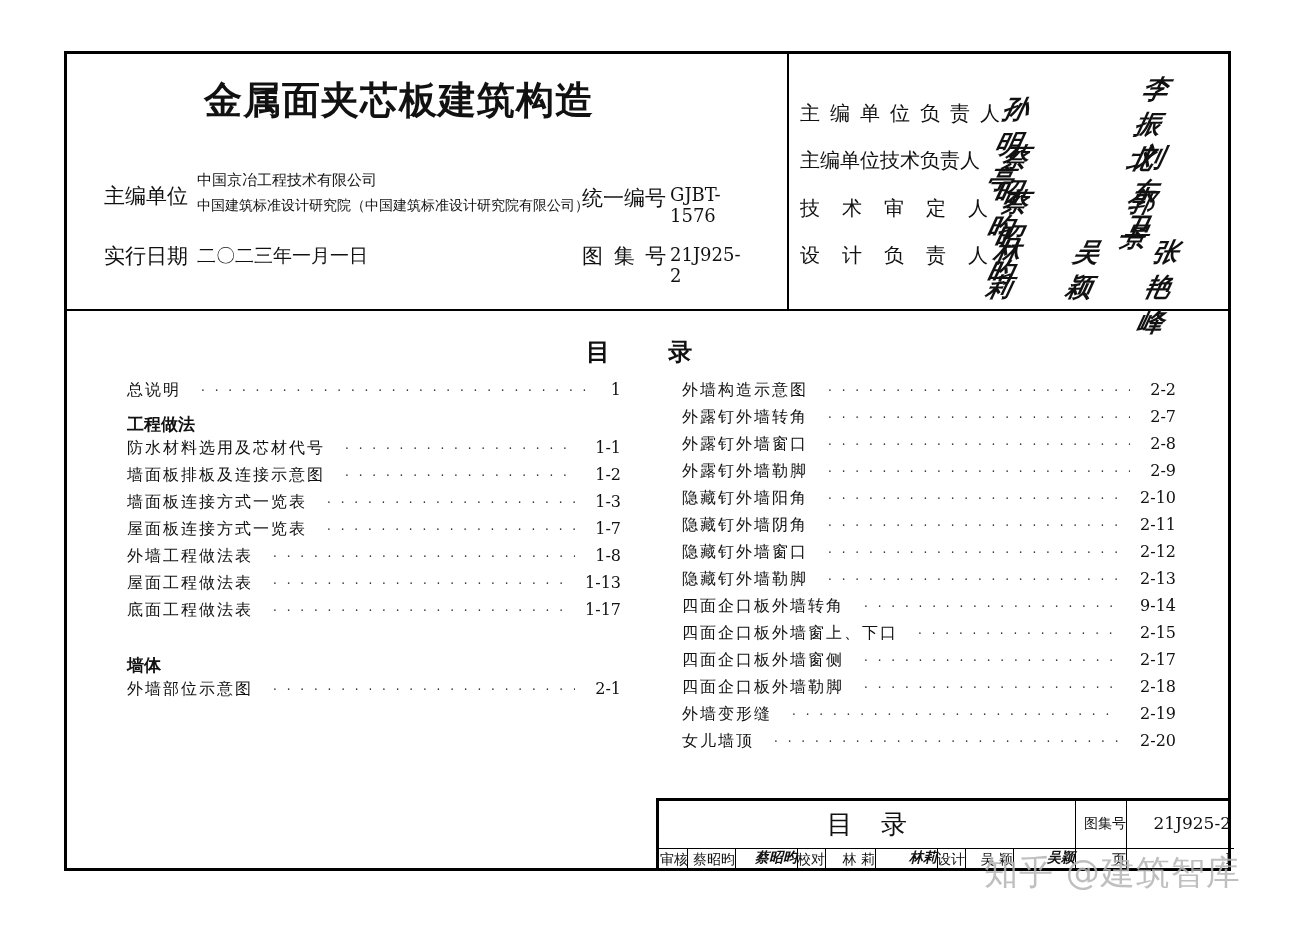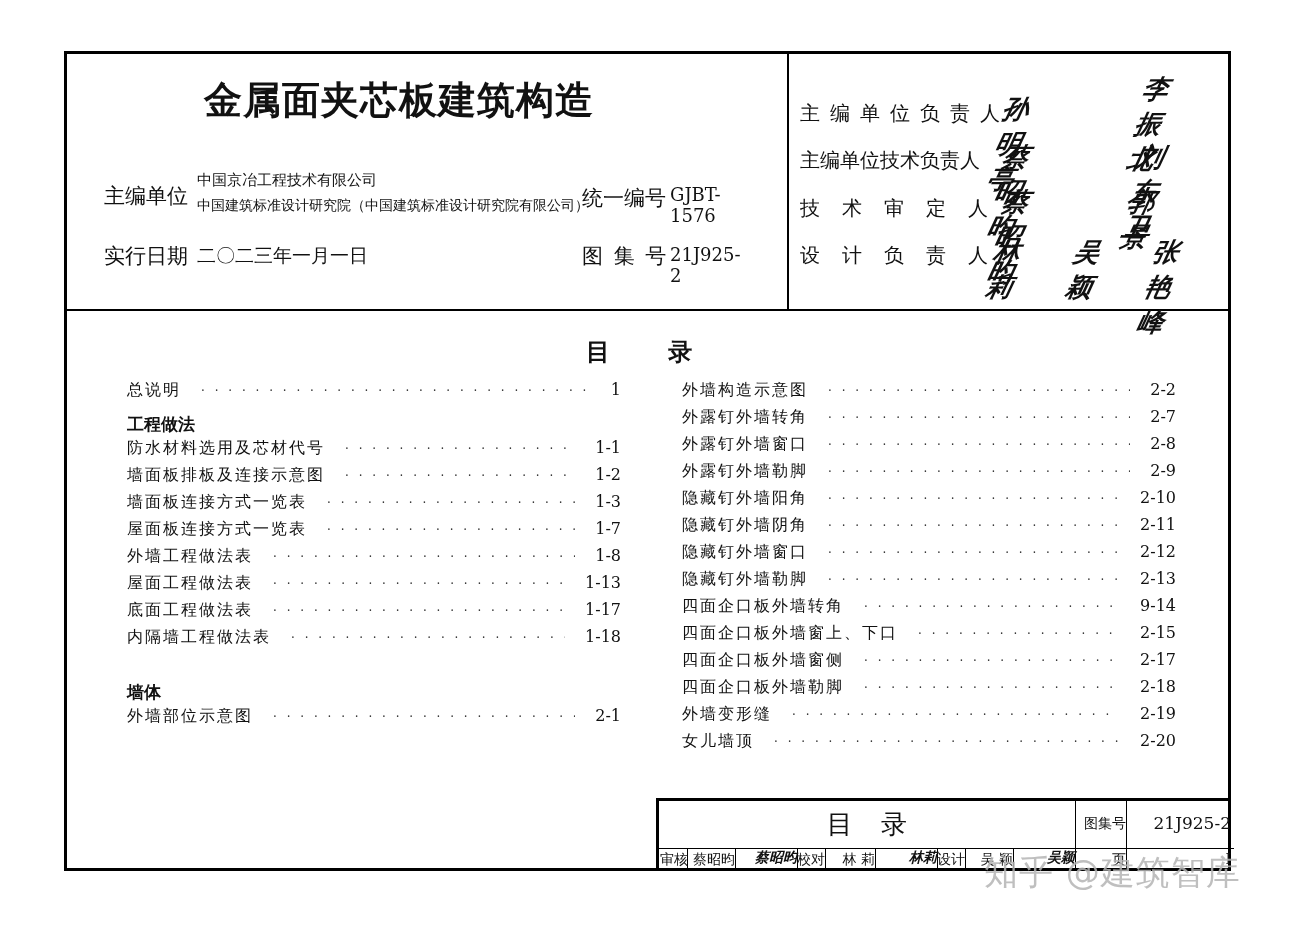--- a/index.html
+++ b/index.html
@@ -114,25 +114,20 @@
   <div class="entry">
       <span class="t">屋面工程做法表</span>
       <span class="d"></span>
       <span class="p">1-13</span>
     </div>
   <div class="entry">
       <span class="t">底面工程做法表</span>
       <span class="d"></span>
       <span class="p">1-17</span>
     </div>
-  <div class="entry">
-      <span class="t">内隔墙工程做法表</span>
-      <span class="d"></span>
-      <span class="p">1-18</span>
-    </div>
   <div class="section" style="margin-top:25px;">墙体</div>
   <div class="entry">
       <span class="t">外墙部位示意图</span>
       <span class="d"></span>
       <span class="p">2-1</span>
     </div>
 </div>
 
 <div class="col" style="left:682px;top:380px;width:494px;">
   <div class="entry">

